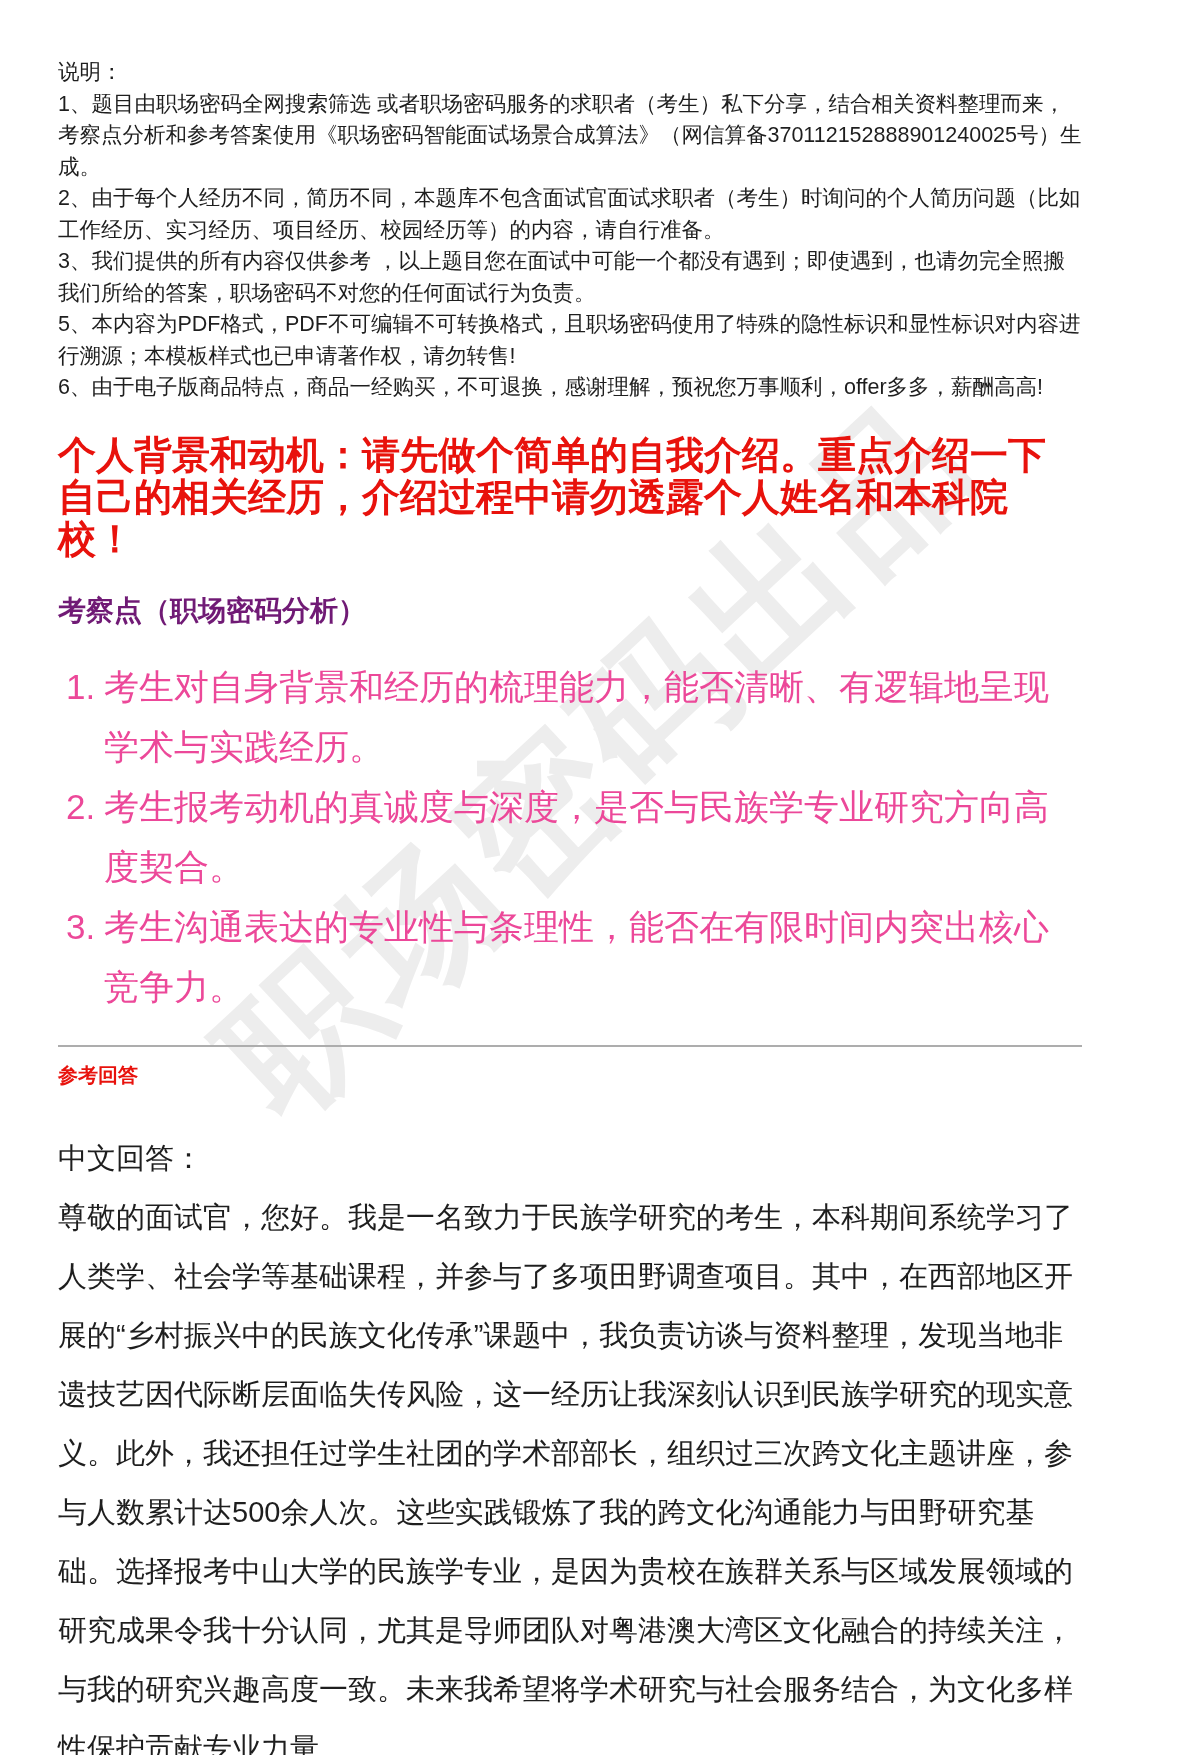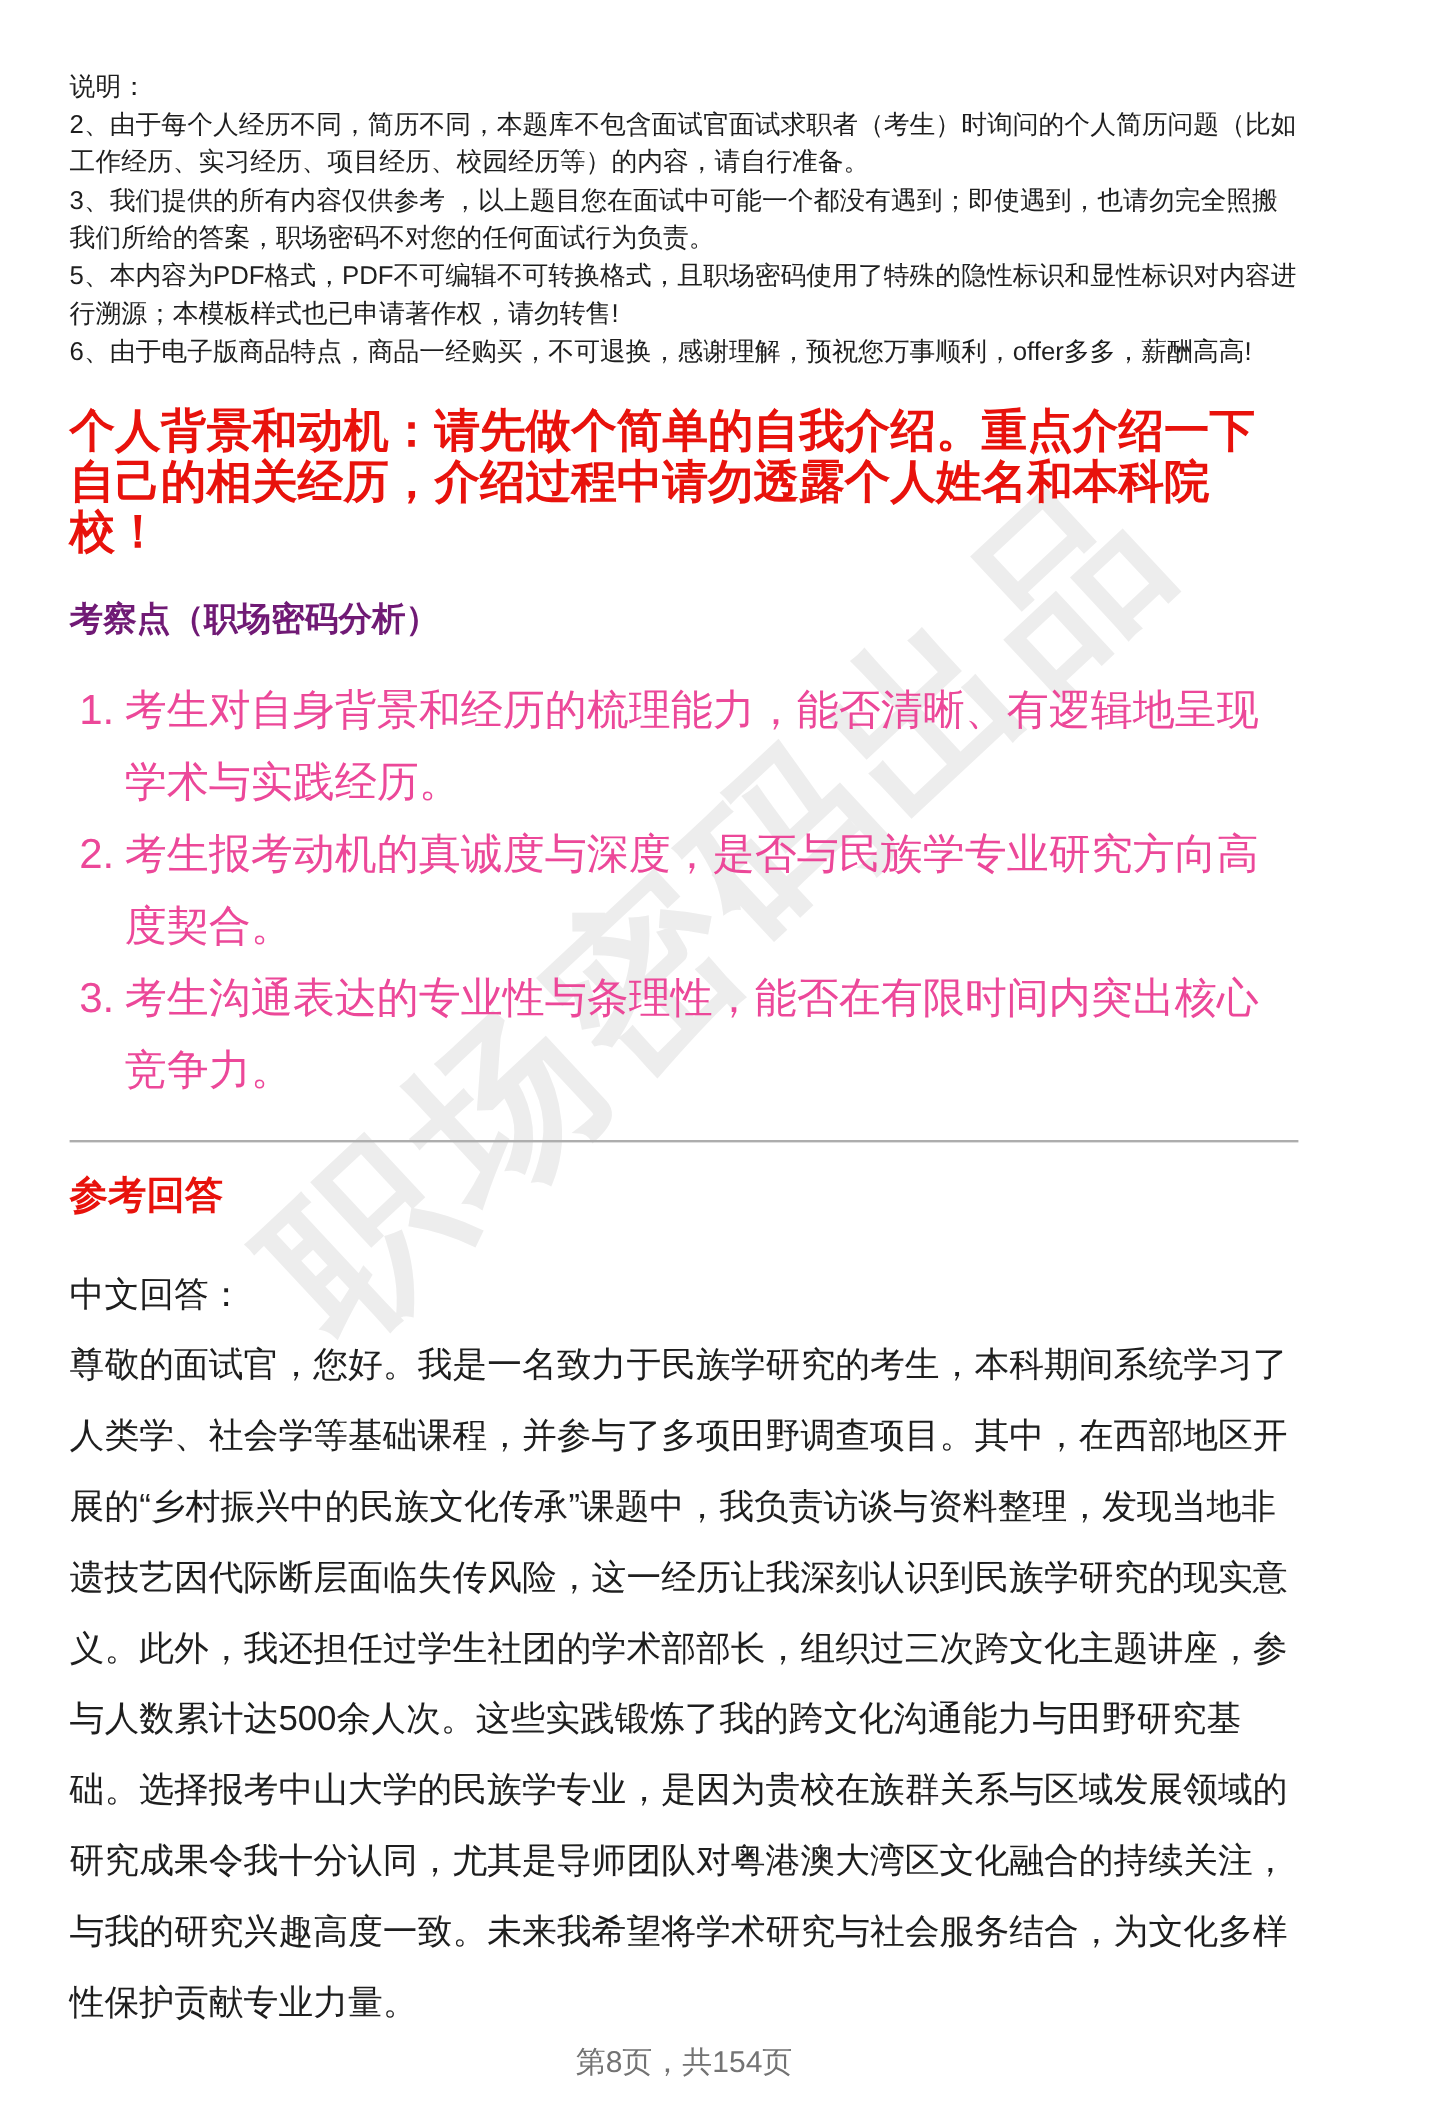--- a/index.html
+++ b/index.html
@@ -71,22 +71,22 @@
     content:counter(pt) ".";
     position:absolute;
     left:8px;
   }
   hr.divider{
     border:none;
     border-top:2px solid #adadad;
     margin:28px 0 0 0;
   }
   .answer-heading{
-    margin:24px 0 0 0;
-    font-size:32px;
+    margin:8px 0 0 0;
+    font-size:20px;
     line-height:40px;
     font-weight:700;
     color:#e8120c;
   }
   .answer-block{
     margin-top:34px;
     font-size:29px;
     line-height:59px;
     color:#1e1e1e;
   }
@@ -103,20 +103,21 @@
 <body>
 
 <div class="page">
 
   <div class="watermark">职场密码出品</div>
 
   <div class="content">
 
     <section class="ins-block">
       <p class="ins-line">说明：</p>
+      <p class="ins-line">1、题目由职场密码全网搜索筛选 或者职场密码服务的求职者（考生）私下分享，结合相关资料整理而来，考察点分析和参考答案使用《职场密码智能面试场景合成算法》（网信算备370112152888901240025号）生成。</p>
       <p class="ins-line">2、由于每个人经历不同，简历不同，本题库不包含面试官面试求职者（考生）时询问的个人简历问题（比如工作经历、实习经历、项目经历、校园经历等）的内容，请自行准备。</p>
       <p class="ins-line">3、我们提供的所有内容仅供参考 ，以上题目您在面试中可能一个都没有遇到；即使遇到，也请勿完全照搬我们所给的答案，职场密码不对您的任何面试行为负责。</p>
       <p class="ins-line">5、本内容为PDF格式，PDF不可编辑不可转换格式，且职场密码使用了特殊的隐性标识和显性标识对内容进行溯源；本模板样式也已申请著作权，请勿转售!</p>
       <p class="ins-line">6、由于电子版商品特点，商品一经购买，不可退换，感谢理解，预祝您万事顺利，offer多多，薪酬高高!</p>
     </section>
 
     <h1 class="question">个人背景和动机：请先做个简单的自我介绍。重点介绍一下自己的相关经历，介绍过程中请勿透露个人姓名和本科院校！</h1>
 
     <h2 class="section-heading">考察点（职场密码分析）</h2>
 

